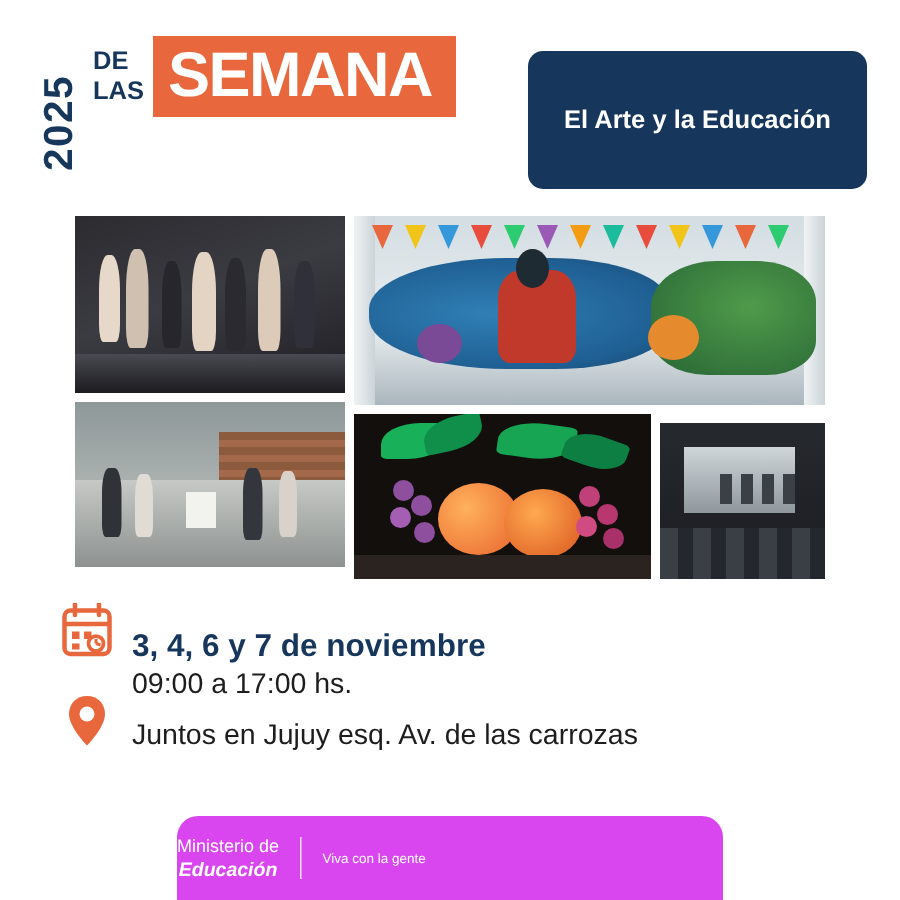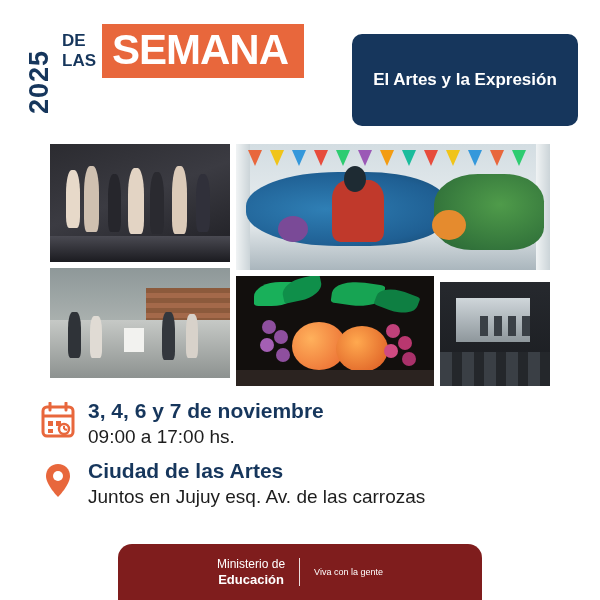--- a/index.html
+++ b/index.html
@@ -180,34 +180,34 @@
   .ph5 .s1 { left:24px; } .ph5 .s2 { left:38px; } .ph5 .s3 { left:52px; } .ph5 .s4 { left:66px; }
   .ph5 .chairs { position:absolute; left:0; bottom:0; width:100%; height:34px;
     background:repeating-linear-gradient(90deg,#3a3f45 0 12px,#24272b 12px 22px); }
 
   
   .info { position:absolute; left:0; top:392px; width:600px; height:140px; }
   .row { position:absolute; display:flex; align-items:flex-start; }
   .row-date { left:36px; top:6px; }
   .row-place { left:36px; top:66px; }
   .icon-wrap { width:44px; display:flex; justify-content:center; padding-top:4px; }
-  .txt { padding-left:8px; }
+  .txt { padding-left:8px;margin-top:20px; }
   .line1 { color:#16365c; font-size:21px; font-weight:bold; line-height:26px; }
   .line2 { color:#1d1d1d; font-size:19px; line-height:26px; }
 
   
   .footer {
     position:absolute; left:118px; bottom:0; width:364px; height:56px;
-    background:#7f1d1d;
+    background:#d946ef;
     border-top-left-radius:14px; border-top-right-radius:14px;
-    display:flex; align-items:center; justify-content:center;
+    display:flex; align-items:center; justify-content:flex-start;
   }
   .min { color:#ffffff; text-align:center; line-height:15px; }
   .min-l1 { font-size:12px; }
-  .min-l2 { font-size:13px; font-weight:bold; }
+  .min-l2 { font-size:13px; font-weight:bold;font-style:italic; }
   .divider { width:1px; height:28px; background:#ffffff; margin:0 14px; opacity:.85; }
   .juju { color:#ffffff; text-align:center; }
   .juju-word { font-size:25px; font-weight:bold; letter-spacing:-1px; line-height:24px; }
   .juju-tag { font-size:9px; line-height:12px; }
 </style>
 </head>
 <body>
 
 <div class="poster">
 
@@ -218,21 +218,21 @@
       <div class="t-row">
         <span class="t-de">DE</span>
         <span class="t-las">LAS</span>
         <span class="t-artes-box">
           <span class="t-artes">SEMANA</span>
         </span>
       </div>
     </div>
 
     <div class="subtitle-box">
-      <div class="sub-l2">El Artes y la Expresión</div>
+      <div class="sub-l2">El Arte y la Educación</div>
     </div>
   </div>
 
   <div class="gallery">
 
     <div class="ph ph1">
       <div class="floor"></div>
       <div class="fig f1"></div>
       <div class="fig f2"></div>
       <div class="fig f3"></div>
@@ -333,21 +333,20 @@
     </div>
 
     <div class="row row-place">
       <div class="icon-wrap">
         <svg width="30" height="38" viewBox="0 0 30 38" aria-hidden="true">
           <path d="M15 2 C8 2 3 7 3 14 C3 23 15 35 15 35 C15 35 27 23 27 14 C27 7 22 2 15 2 Z" fill="#e8673c"></path>
           <circle cx="15" cy="14" r="5" fill="#ffffff"></circle>
         </svg>
       </div>
       <div class="txt">
-        <div class="line1">Ciudad de las Artes</div>
         <div class="line2">Juntos en Jujuy esq. Av. de las carrozas</div>
       </div>
     </div>
   </div>
 
   <div class="footer">
     <div class="min">
       <div class="min-l1">Ministerio de</div>
       <div class="min-l2">Educación</div>
     </div>

